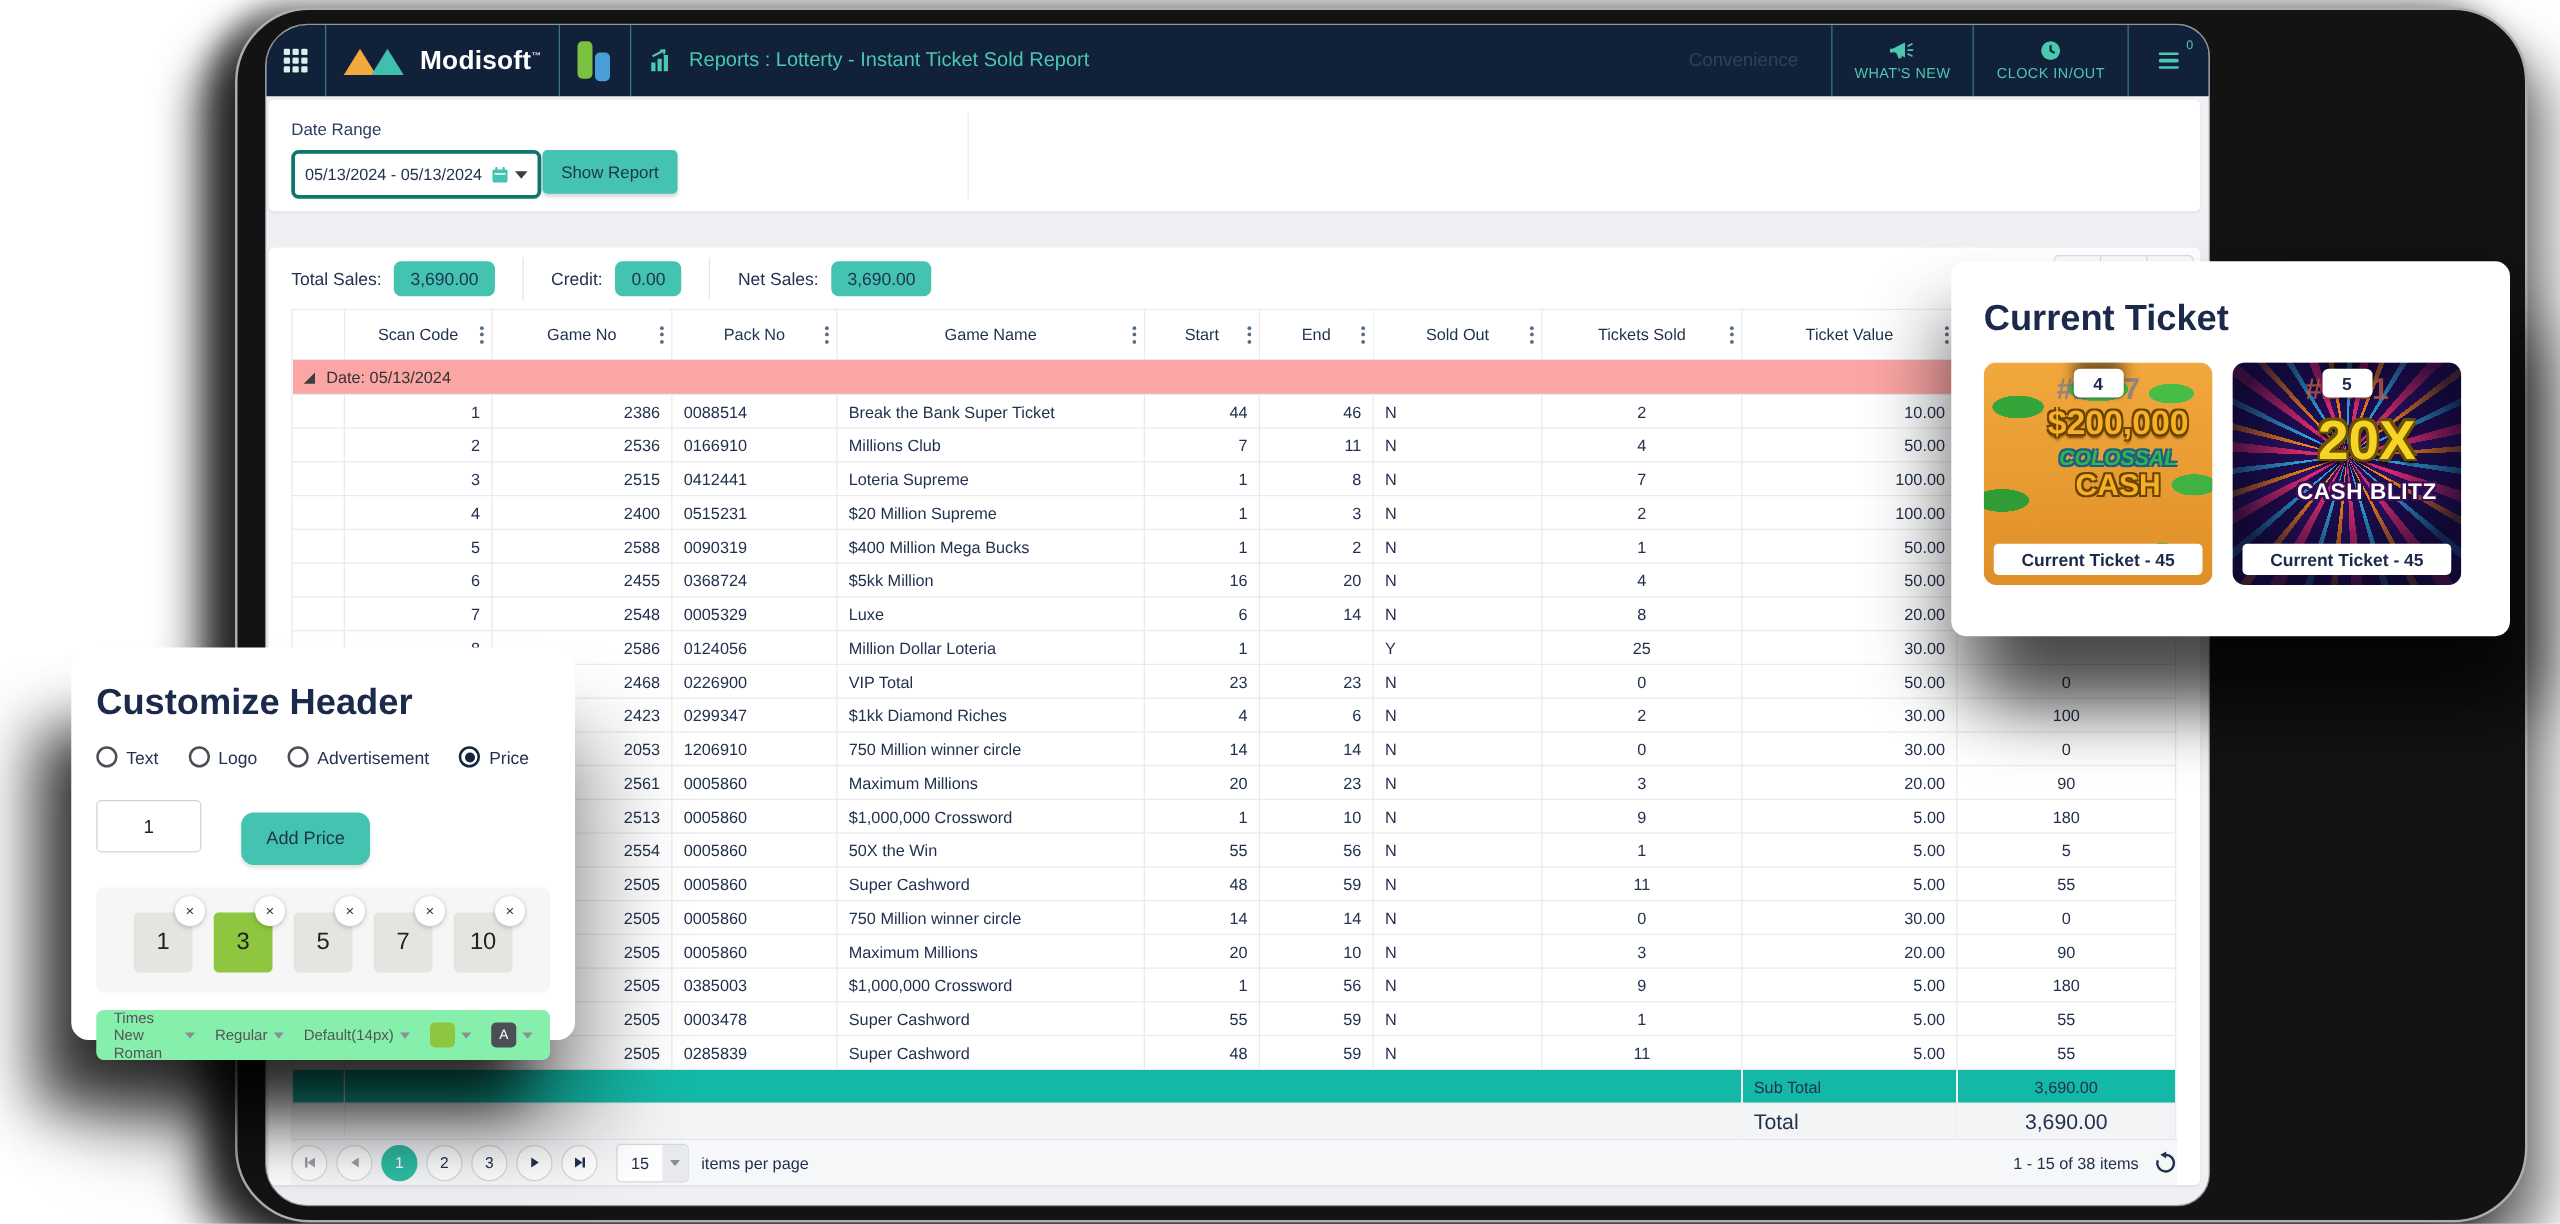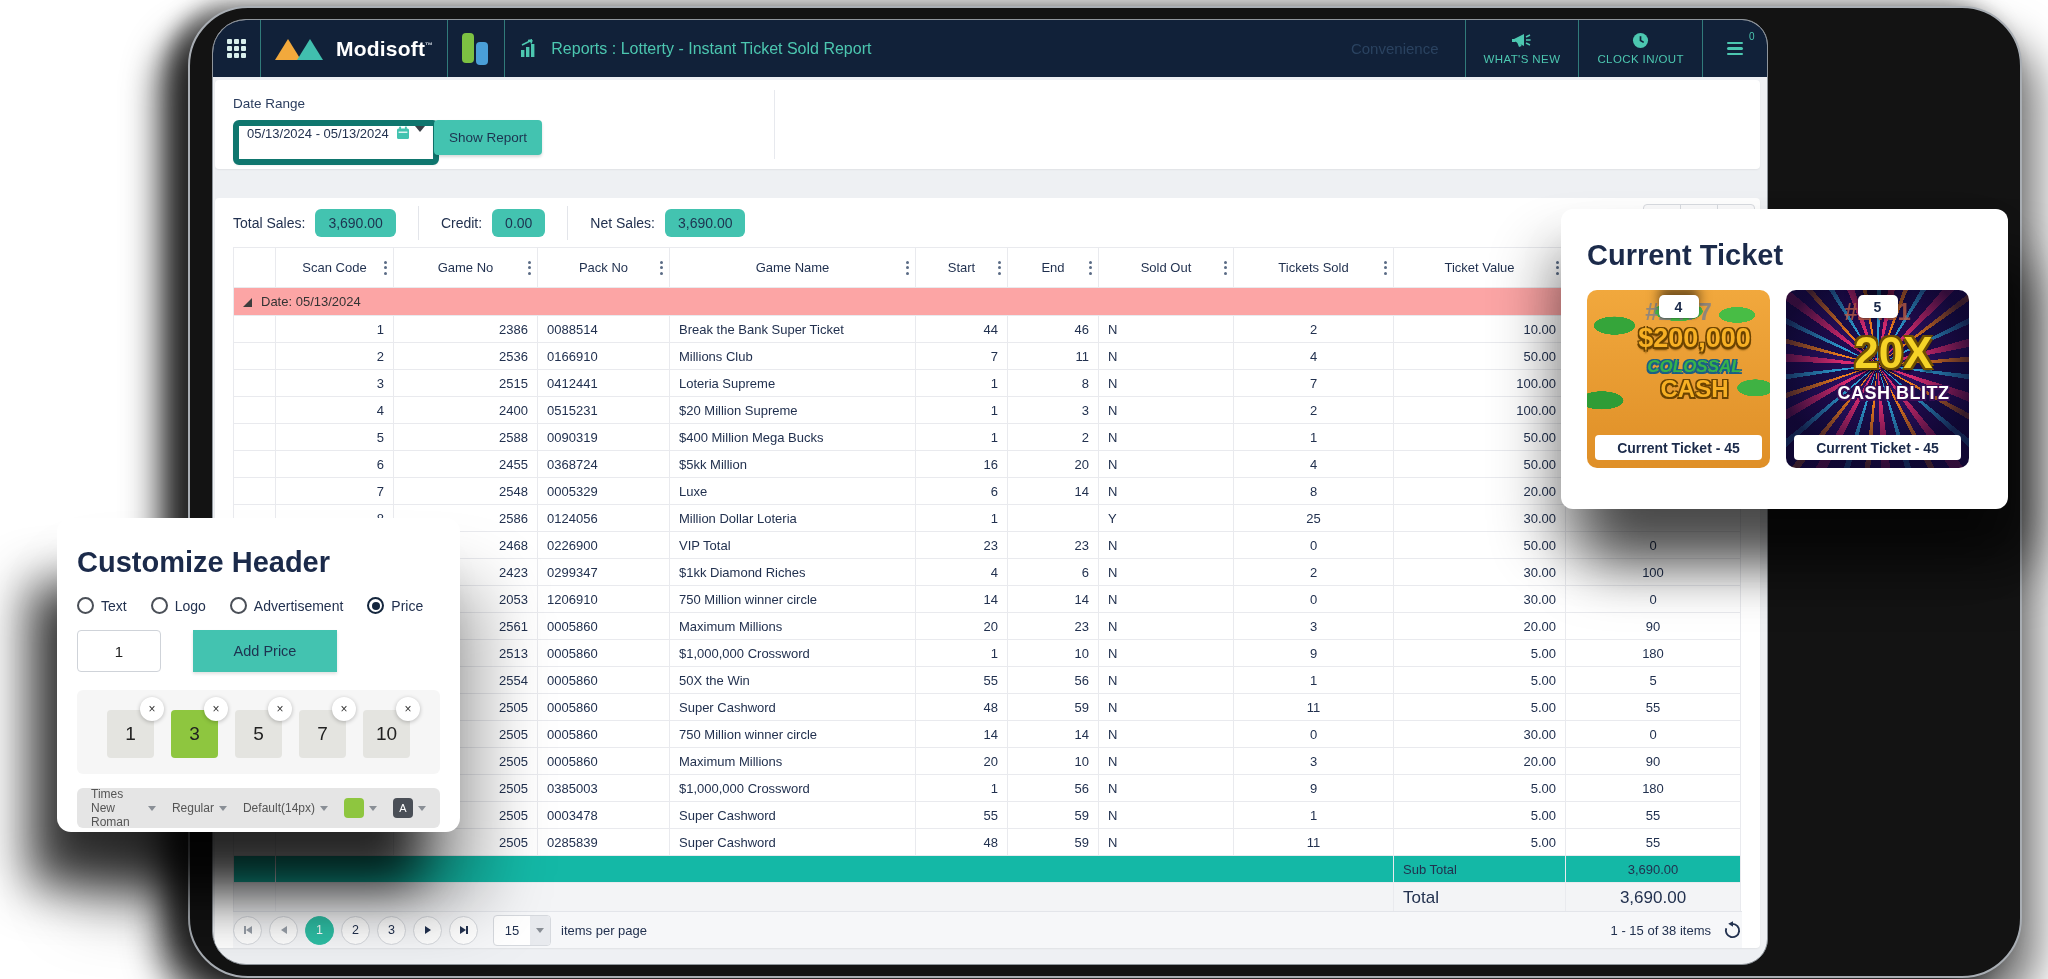--- a/index.html
+++ b/index.html
@@ -36,22 +36,22 @@
            padding:0 18px;border-left:1px solid rgba(76,199,176,.55);color:#4cc7b0;font-size:11.5px;
            letter-spacing:.4px;white-space:nowrap;}
   .burger{display:flex;flex-direction:column;gap:3px;position:relative;padding:0 6px;}
   .burger i{width:16px;height:2.5px;background:#4cc7b0;border-radius:2px;}
   .burger .badge0{position:absolute;right:-6px;top:-11px;font-size:10px;color:#4cc7b0;}
   
   .card{position:absolute;background:#fff;border-radius:4px;box-shadow:0 1px 2px rgba(0,0,0,.06);}
   .card-filters{left:2px;right:7px;top:60px;height:89px;}
   .filters-divider{position:absolute;left:559px;top:10px;bottom:10px;width:1px;background:#e7e9ee;}
   .fld-label{position:absolute;left:18px;top:16px;font-size:13.5px;color:#2b3d5e;}
-  .date-input{position:absolute;left:18px;top:40px;width:178px;height:33px;border:6px solid #0f766e;border-radius:6px;
-              background:#fff;display:flex;padding:0 8px;font-size:13px;color:#23324f;
+  .date-input{position:absolute;left:18px;top:40px;width:178px;height:33px;border:3px solid #0f766e;border-radius:6px;
+              background:#fff;display:flex;align-items:center;padding:0 8px;font-size:13px;color:#23324f;
               box-shadow:0 1px 2px rgba(0,0,0,.05);}
   .date-input .txt{flex:1;}
   .caret{width:0;height:0;border-left:5px solid transparent;border-right:5px solid transparent;border-top:6px solid #3a3f46;margin-left:5px;}
   .btn-teal{background:#43c3b0;color:#1d3350;border:none;border-radius:4px;font-size:13.5px;
             font-family:"Liberation Sans",sans-serif;}
   .show-report{position:absolute;left:219px;top:40px;width:108px;height:35px;box-shadow:0 2px 3px rgba(0,0,0,.15);}
   .card-grid{left:2px;right:7px;top:178px;height:750px;}
   
   .totals{position:absolute;left:18px;top:0;height:49px;display:flex;align-items:center;font-size:14px;color:#22314f;}
   .tot-group{display:flex;align-items:center;padding-right:22px;margin-right:22px;border-right:1px solid #e3e5ea;height:34px;}
@@ -93,28 +93,28 @@
       box-shadow:-34px 60px 50px -6px rgba(0,0,0,.78), 20px 70px 70px rgba(0,0,0,.35);padding:28px 20px 0;box-sizing:border-box;}
   .panel-title{font-size:29px;font-weight:bold;color:#1b2a4a;}
   .radio-row{display:flex;align-items:center;gap:24px;margin-top:18px;font-size:14px;color:#22314f;}
   .radio{width:17px;height:17px;border:2px solid #4a4f57;border-radius:50%;box-sizing:border-box;position:relative;margin-right:7px;}
   .radio-item{display:flex;align-items:center;}
   .radio.sel{border-color:#14263d;}
   .radio.sel::after{content:"";position:absolute;left:2.5px;top:2.5px;width:8px;height:8px;border-radius:50%;background:#14263d;}
   .price-row{display:flex;align-items:center;margin-top:16px;}
   .price-input{width:78px;height:38px;border:1px solid #cfd3d9;border-radius:4px;text-align:center;font-size:15px;color:#222;
                font-family:"Liberation Sans",sans-serif;}
-  .add-price{width:144px;height:42px;margin-left:32px;border-radius:0;font-size:14.5px;box-shadow:0 2px 3px rgba(0,0,0,.12);}
+  .add-price{width:103px;height:42px;margin-left:32px;border-radius:10px;font-size:14.5px;box-shadow:0 2px 3px rgba(0,0,0,.12);margin-top:20px;}
   .chips-wrap{margin-top:18px;background:#f6f6f6;border-radius:6px;padding:20px 10px 16px;display:flex;gap:17px;justify-content:center;}
   .chip{position:relative;width:47px;height:48px;background:#e4e4e0;border-radius:4px;display:flex;align-items:center;justify-content:center;
         font-size:19px;color:#222;}
   .chip.sel{background:#8ec63f;}
   .chip-x{position:absolute;right:-10px;top:-13px;width:24px;height:24px;border-radius:50%;background:#fff;
           box-shadow:0 1px 4px rgba(0,0,0,.25);display:flex;align-items:center;justify-content:center;font-size:12px;color:#333;}
-  .font-bar{margin-top:14px;background:#e5e5e5;border-radius:6px;height:40px;display:flex;align-items:center;gap:16px;padding:0 14px;
+  .font-bar{margin-top:14px;background:#86efac;border-radius:6px;height:40px;display:flex;align-items:center;gap:16px;padding:0 14px;
             font-size:12px;color:#555;}
   .dd-item{display:flex;align-items:center;gap:5px;}
   .sm-caret{width:0;height:0;border-left:4px solid transparent;border-right:4px solid transparent;border-top:5px solid #8a8f96;}
   .swatch{width:20px;height:20px;border-radius:4px;background:#8ec63f;}
   .swatch.dark{background:#4a4f57;color:#fff;font-size:11px;display:flex;align-items:center;justify-content:center;}
   
   .panel-ticket{position:absolute;left:1561px;top:209px;width:447px;height:300px;background:#fff;border-radius:12px;z-index:20;
       box-shadow:26px 56px 56px rgba(0,0,0,.6), -18px 40px 55px rgba(0,0,0,.3);padding:30px 26px 0;box-sizing:border-box;}
   .tickets-row{display:flex;gap:16px;margin-top:18px;}
   .ticket{position:relative;width:183px;height:178px;border-radius:10px;overflow:hidden;}

